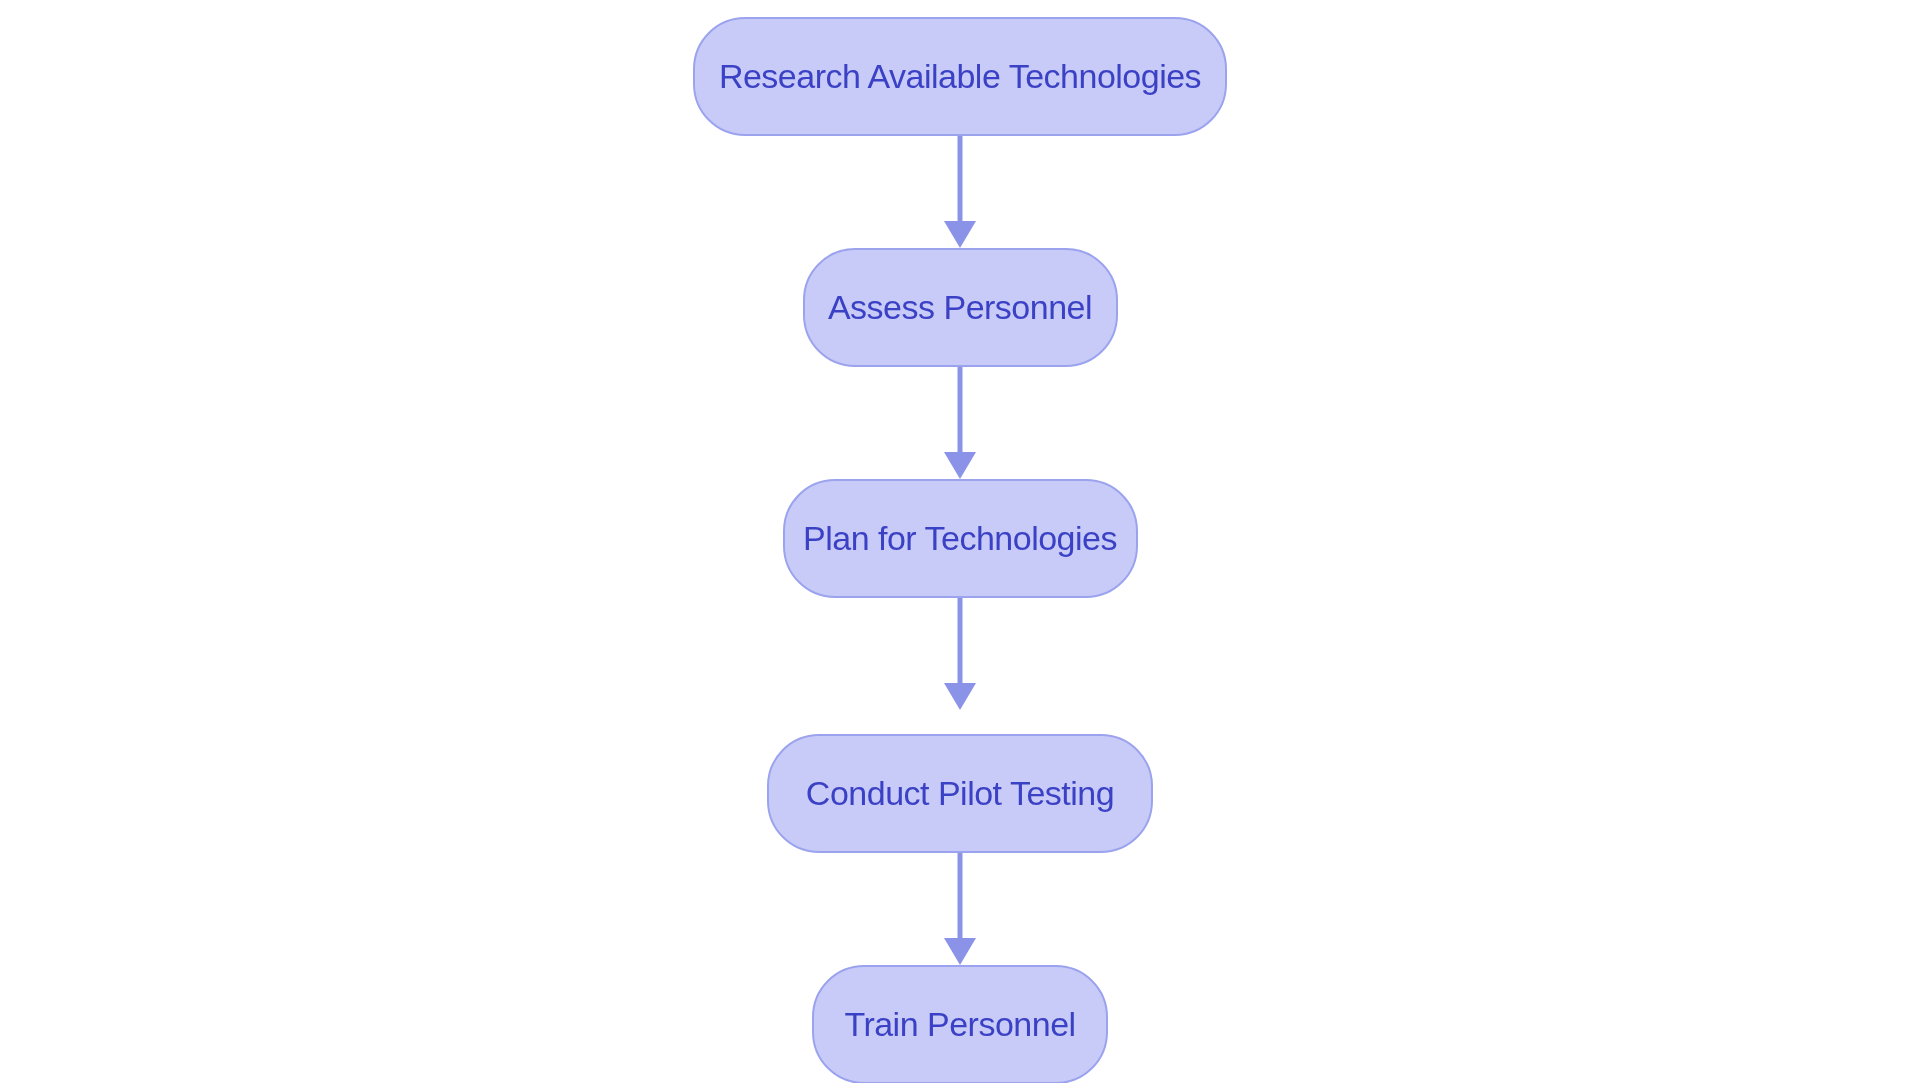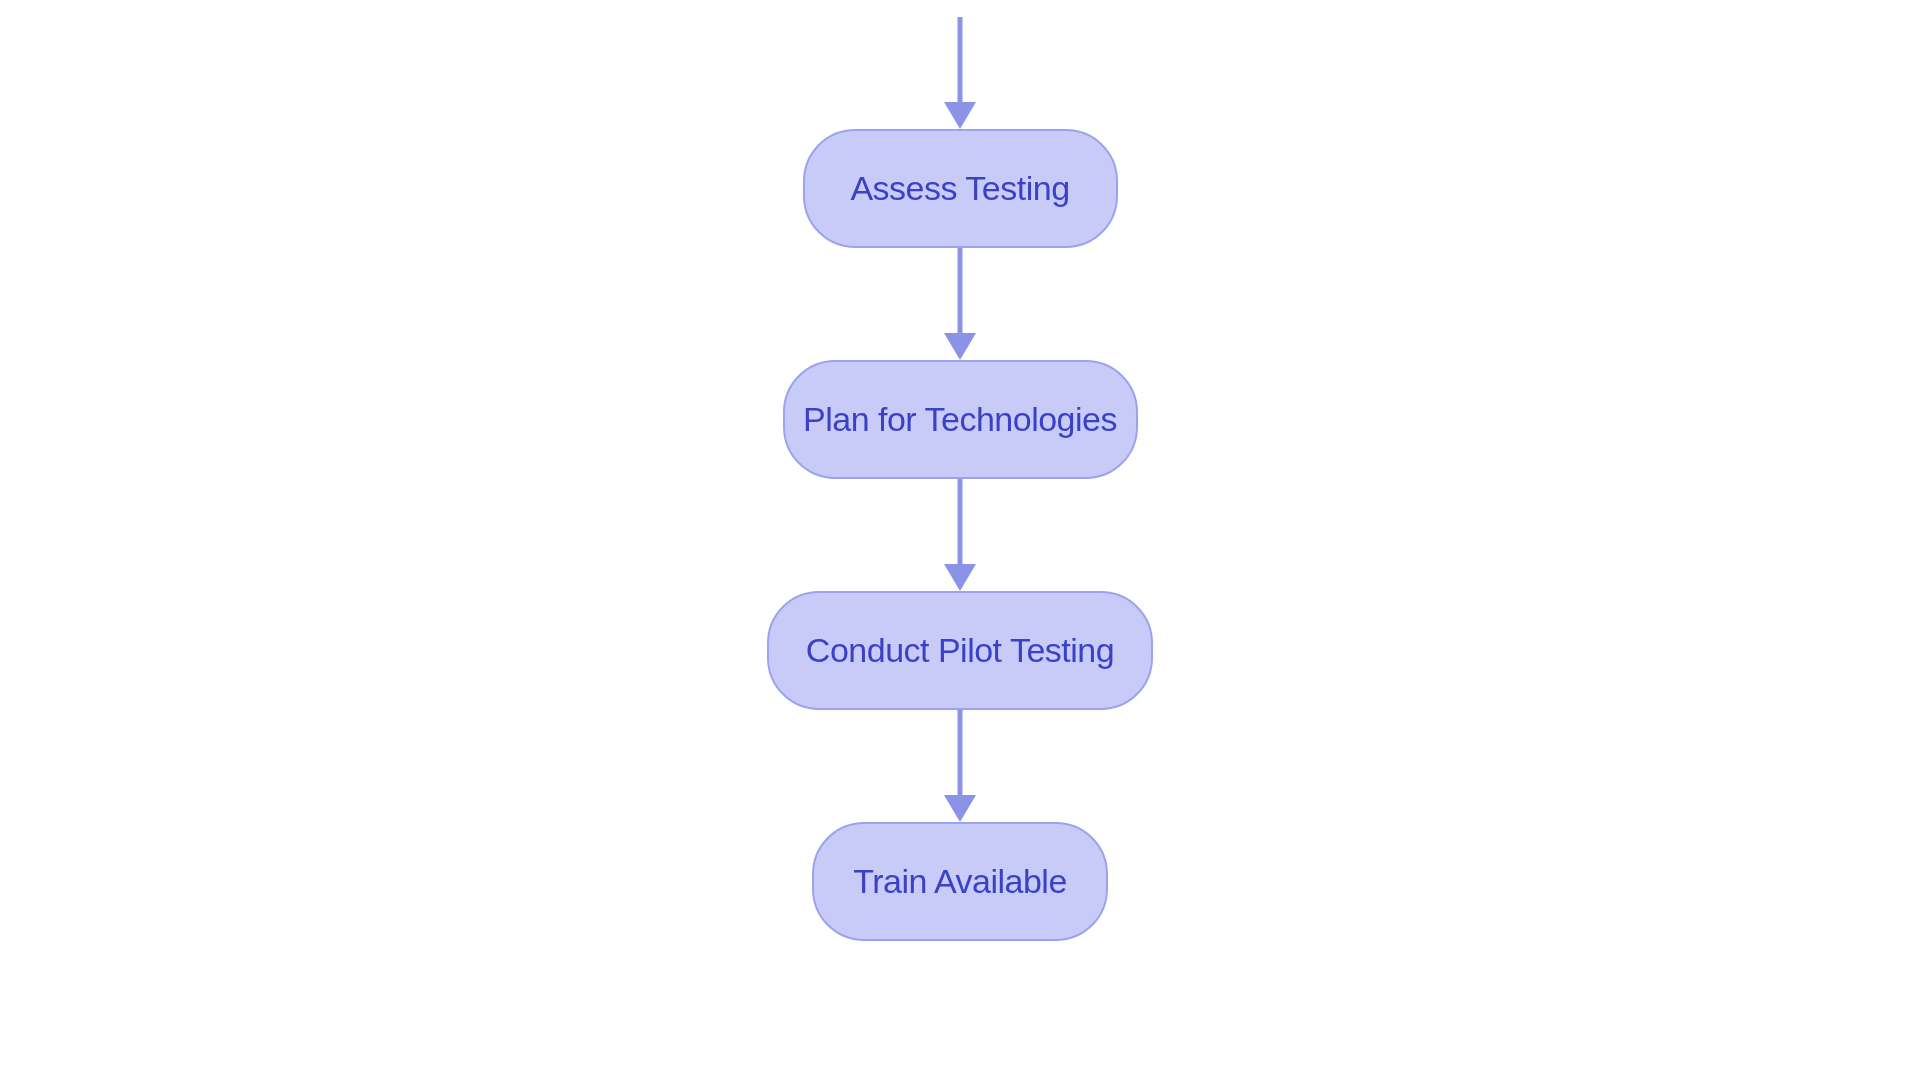--- a/index.html
+++ b/index.html
@@ -35,21 +35,21 @@
     align-items: center;
     justify-content: center;
     font-size: 34px;
     letter-spacing: -0.5px;
     white-space: nowrap;
     flex-shrink: 0;
   }
   .node.w1 { width: 534px; }
   .node.w2 { width: 315px; }
   .node.w3 { width: 355px; }
-  .node.w4 { width: 386px; }
+  .node.w4 { width: 386px; margin-top: 24px; }
   .node.w5 { width: 296px; }
   .arrow {
     height: 112px;
     width: 32px;
     position: relative;
     flex-shrink: 0;
   }
   .arrow .shaft {
     position: absolute;
     left: 50%;
@@ -69,28 +69,31 @@
     border-left: 16px solid transparent;
     border-right: 16px solid transparent;
     border-top: 27px solid var(--arrow);
   }
 </style>
 </head>
 <body>
 
 <div class="canvas">
 
+  <div class="node w1">
+    <span>Research Available Technologies</span>
+  </div>
 
   <div class="arrow">
     <div class="shaft"></div>
     <div class="head"></div>
   </div>
 
   <div class="node w2">
-    <span>Assess Testing</span>
+    <span>Assess Personnel</span>
   </div>
 
   <div class="arrow">
     <div class="shaft"></div>
     <div class="head"></div>
   </div>
 
   <div class="node w3">
     <span>Plan for Technologies</span>
   </div>
@@ -103,16 +106,16 @@
   <div class="node w4">
     <span>Conduct Pilot Testing</span>
   </div>
 
   <div class="arrow">
     <div class="shaft"></div>
     <div class="head"></div>
   </div>
 
   <div class="node w5">
-    <span>Train Available</span>
+    <span>Train Personnel</span>
   </div>
 
 </div>
 
 </body></html>

